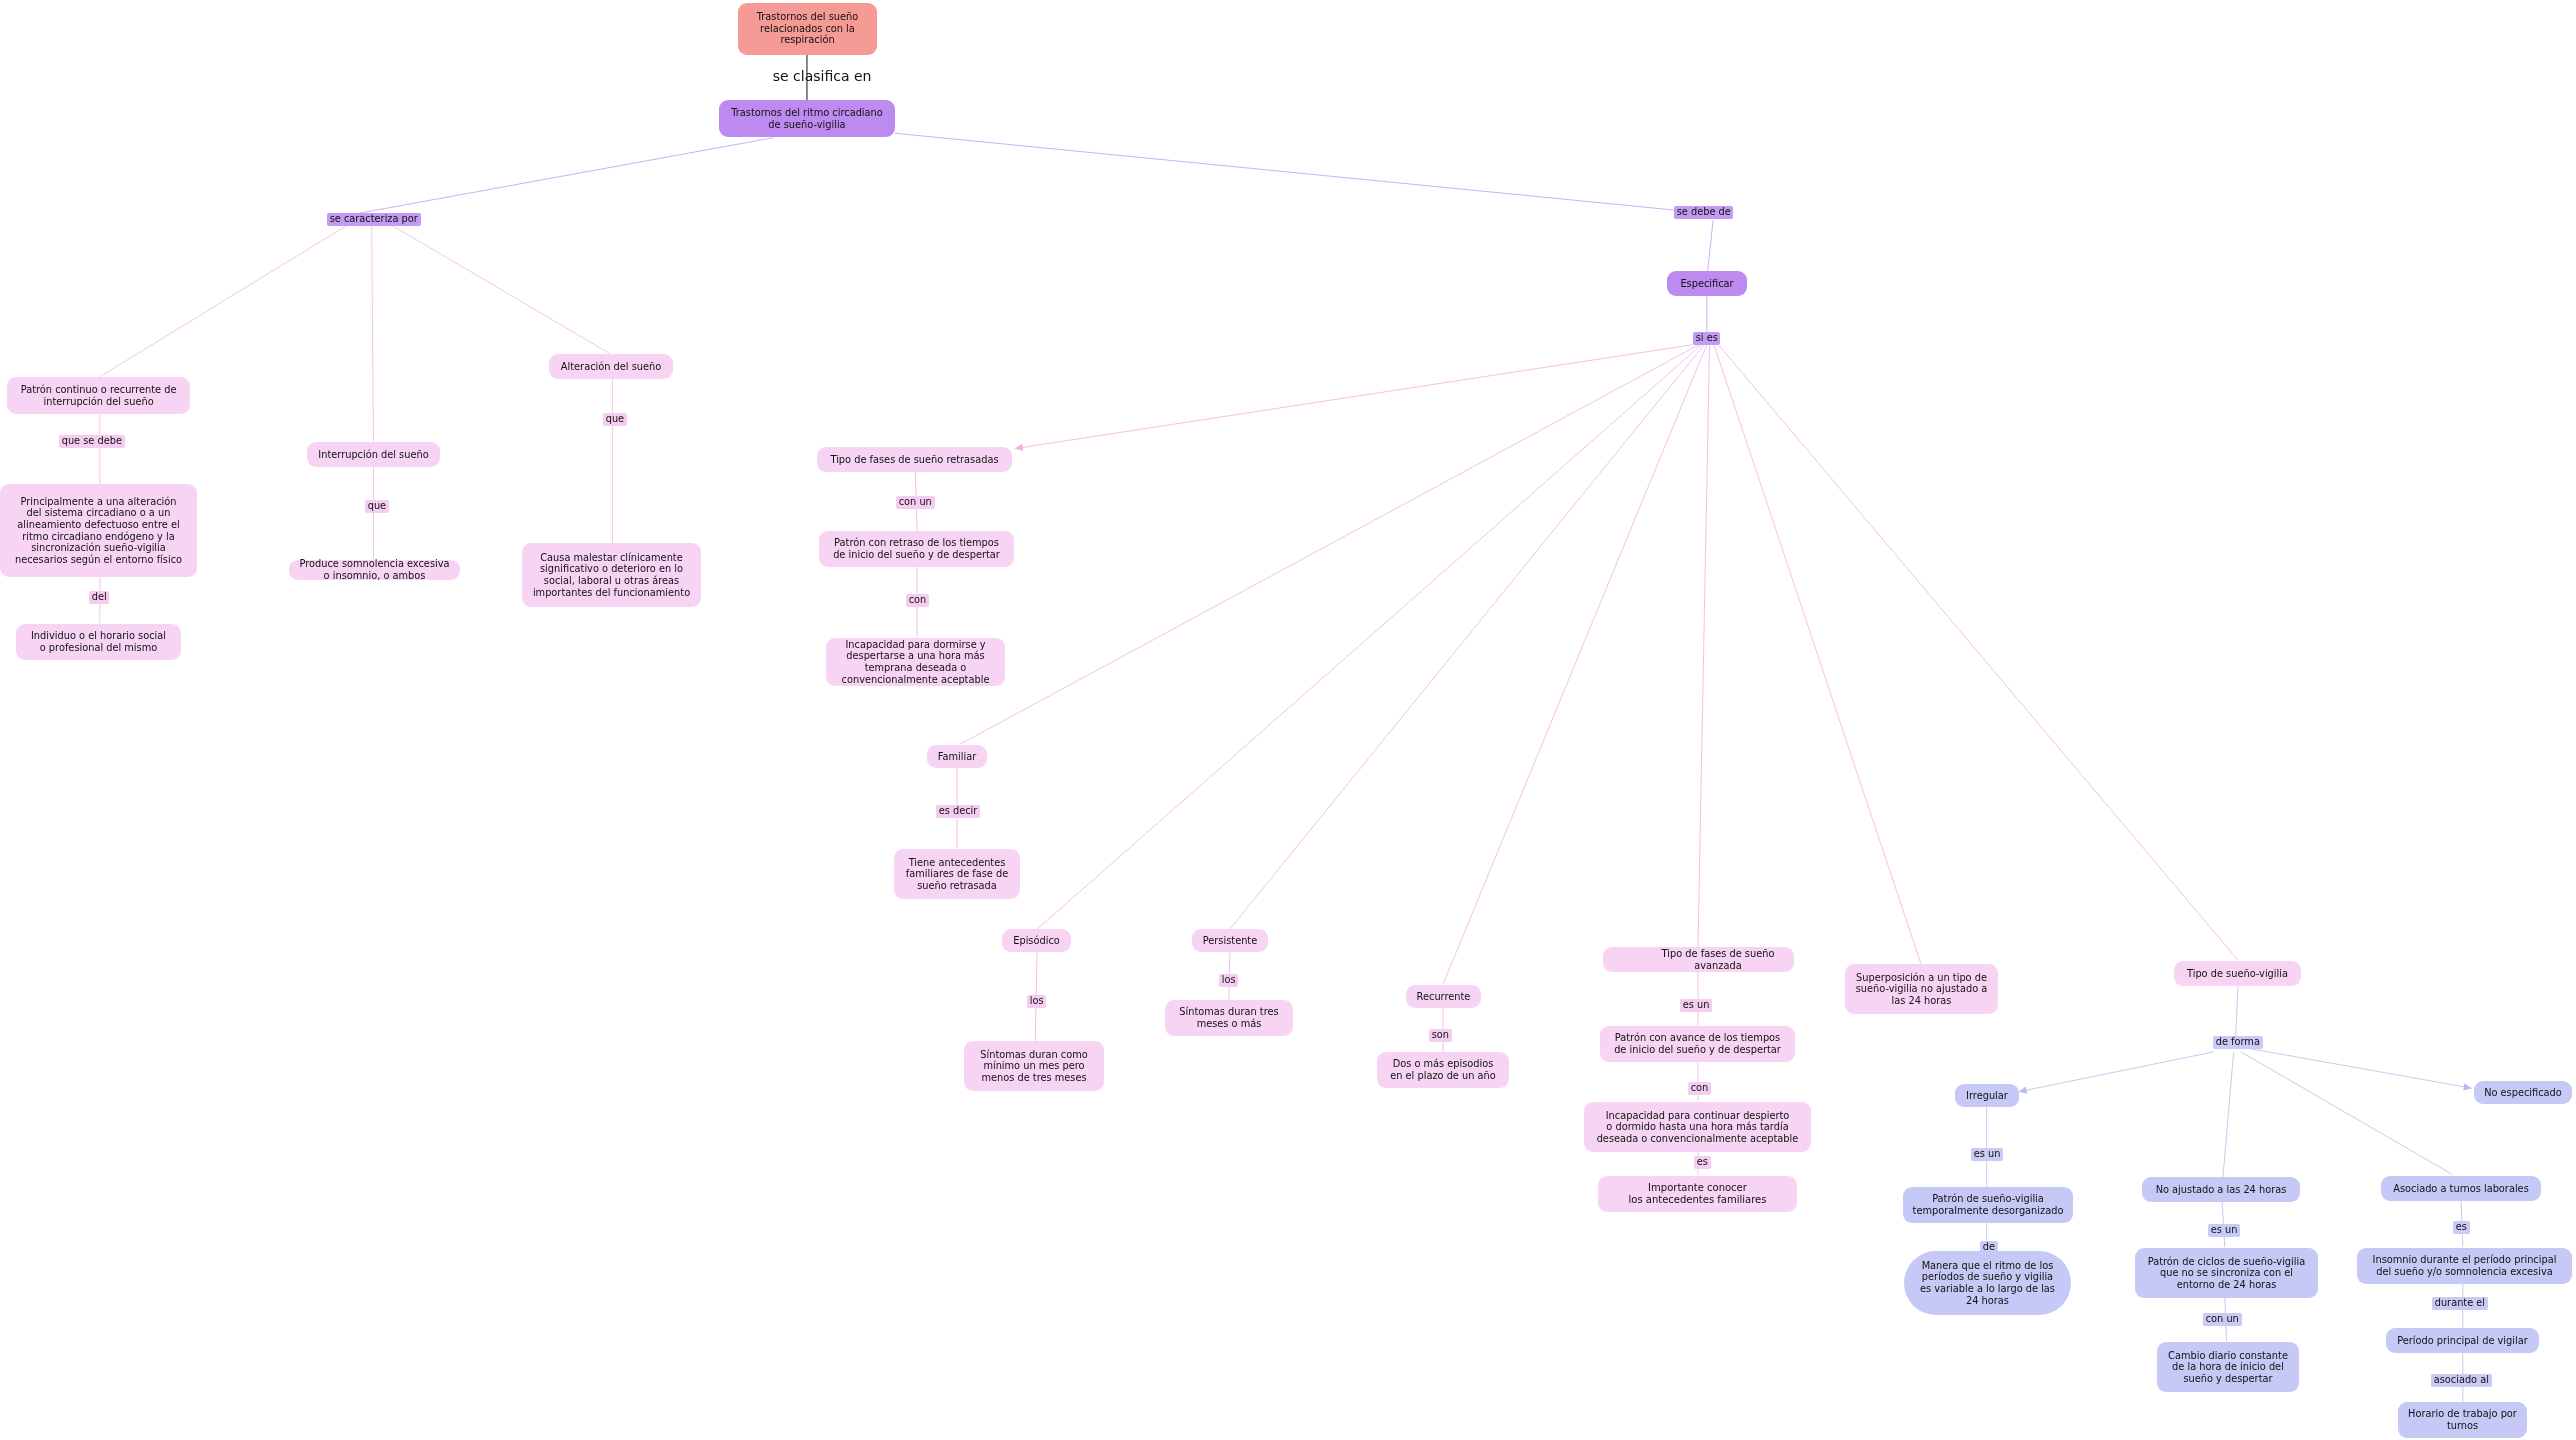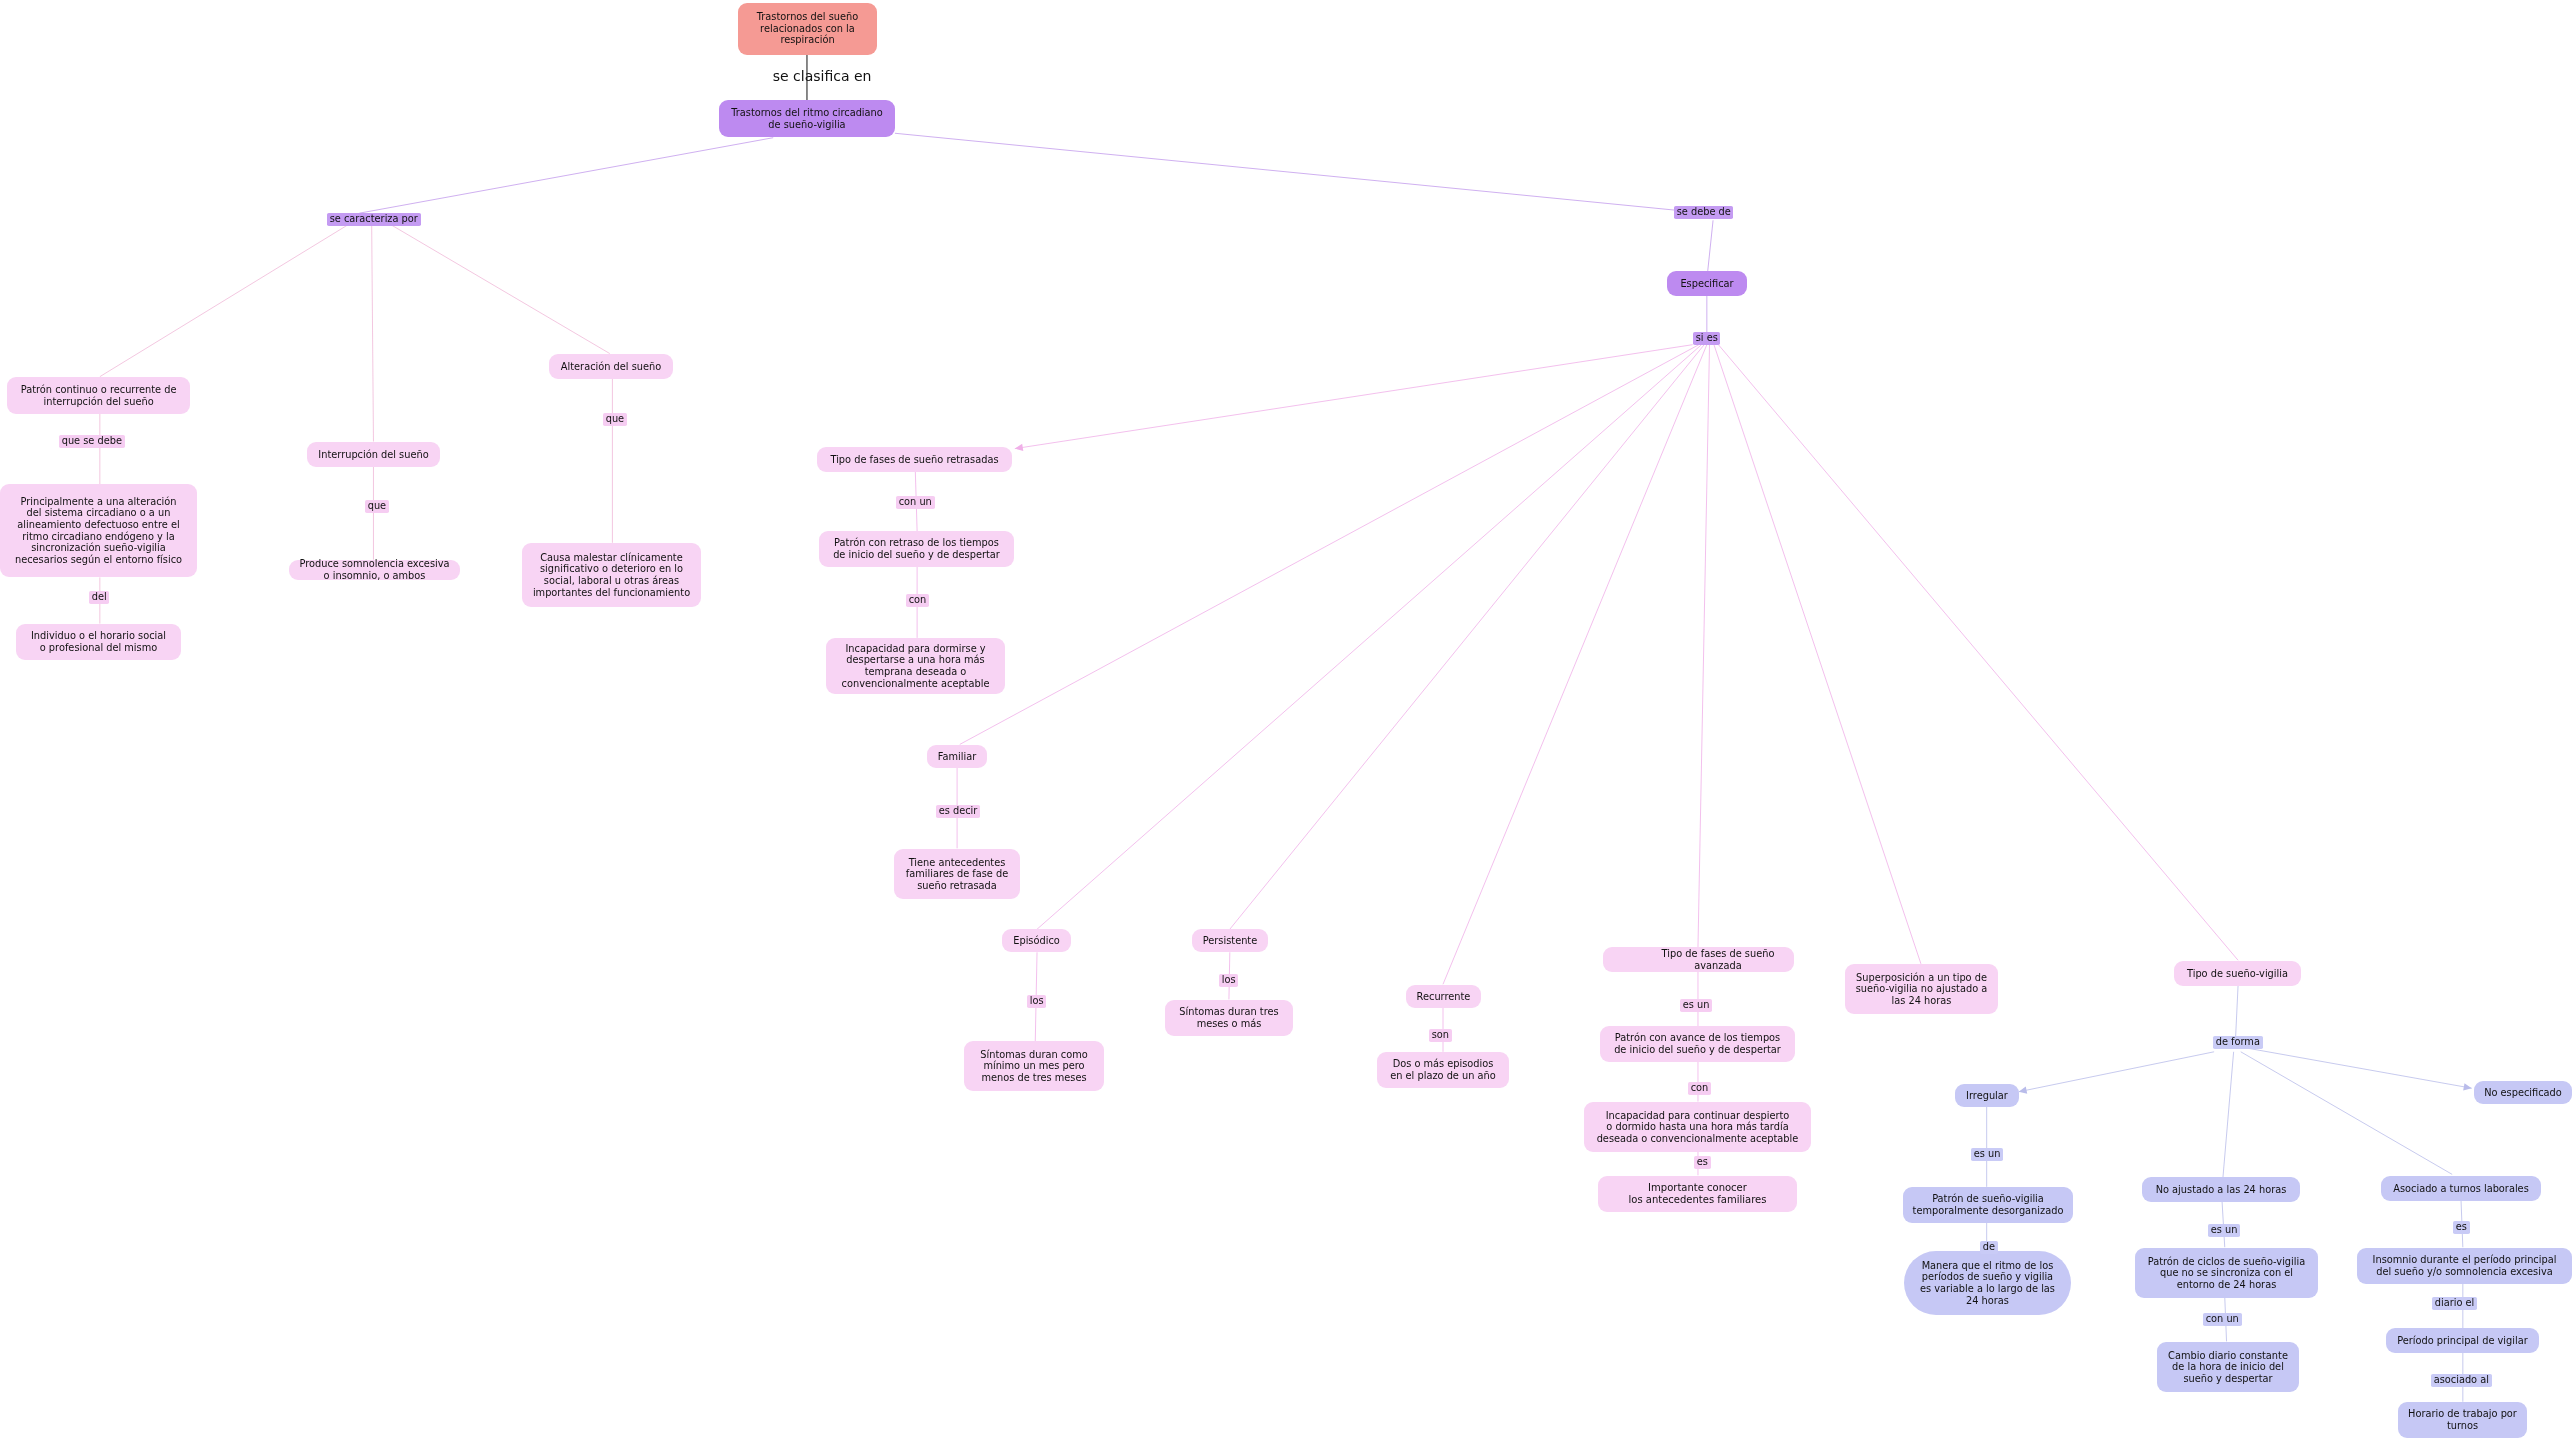--- a/index.html
+++ b/index.html
@@ -109,21 +109,21 @@
 o insomnio, o ambos</div>
       <div class="node n-pink" style="left: 549px; top: 354px; width: 124px; height: 25px; font-size: 9.8px;">Alteración del sueño</div>
       <div class="node n-pink" style="left: 522px; top: 543px; width: 179px; height: 64px; font-size: 9.8px;">Causa malestar clínicamente
 significativo o deterioro en lo
 social, laboral u otras áreas
 importantes del funcionamiento</div>
       <div class="node n-purple" style="left: 1667px; top: 271px; width: 80px; height: 25px; font-size: 9.8px;">Especificar</div>
       <div class="node n-pink" style="left: 817px; top: 447px; width: 195px; height: 25px; font-size: 9.8px;">Tipo de fases de sueño retrasadas</div>
       <div class="node n-pink" style="left: 819px; top: 531px; width: 195px; height: 36px; font-size: 9.8px;">Patrón con retraso de los tiempos
 de inicio del sueño y de despertar</div>
-      <div class="node n-pink" style="left: 826px; top: 638px; width: 179px; height: 56px; font-size: 9.8px;">Incapacidad para dormirse y
+      <div class="node n-pink" style="left: 826px; top: 638px; width: 179px; height: 48px; font-size: 9.8px;">Incapacidad para dormirse y
 despertarse a una hora más
 temprana deseada o
 convencionalmente aceptable</div>
       <div class="node n-pink" style="left: 927px; top: 745px; width: 60px; height: 23px; font-size: 9.8px;">Familiar</div>
       <div class="node n-pink" style="left: 894px; top: 849px; width: 126px; height: 50px; font-size: 9.8px;">Tiene antecedentes
 familiares de fase de
 sueño retrasada</div>
       <div class="node n-pink" style="left: 1002px; top: 929px; width: 69px; height: 23px; font-size: 9.8px;">Episódico</div>
       <div class="node n-pink" style="left: 964px; top: 1041px; width: 140px; height: 50px; font-size: 9.8px;">Síntomas duran como
 mínimo un mes pero
@@ -185,17 +185,17 @@
       <div class="lbl l-pink" style="left: 1429px; top: 1029px; font-size: 9.8px;">son</div>
       <div class="lbl l-pink" style="left: 1680px; top: 999px; font-size: 9.8px;">es un</div>
       <div class="lbl l-pink" style="left: 1688px; top: 1082px; font-size: 9.8px;">con</div>
       <div class="lbl l-pink" style="left: 1694px; top: 1156px; font-size: 9.8px;">es</div>
       <div class="lbl l-blue" style="left: 2213px; top: 1036px; font-size: 9.8px;">de forma</div>
       <div class="lbl l-blue" style="left: 1971px; top: 1148px; font-size: 9.8px;">es un</div>
       <div class="lbl l-blue" style="left: 1980px; top: 1241px; font-size: 9.8px;">de</div>
       <div class="lbl l-blue" style="left: 2208px; top: 1224px; font-size: 9.8px;">es un</div>
       <div class="lbl l-blue" style="left: 2203px; top: 1313px; font-size: 9.8px;">con un</div>
       <div class="lbl l-blue" style="left: 2453px; top: 1221px; font-size: 9.8px;">es</div>
-      <div class="lbl l-blue" style="left: 2432px; top: 1297px; font-size: 9.8px;">diario el</div>
+      <div class="lbl l-blue" style="left: 2432px; top: 1297px; font-size: 9.8px;">durante el</div>
       <div class="lbl l-blue" style="left: 2431px; top: 1374px; font-size: 9.8px;">asociado al</div>
     </div>
 </div>
 
 
 </body></html>

